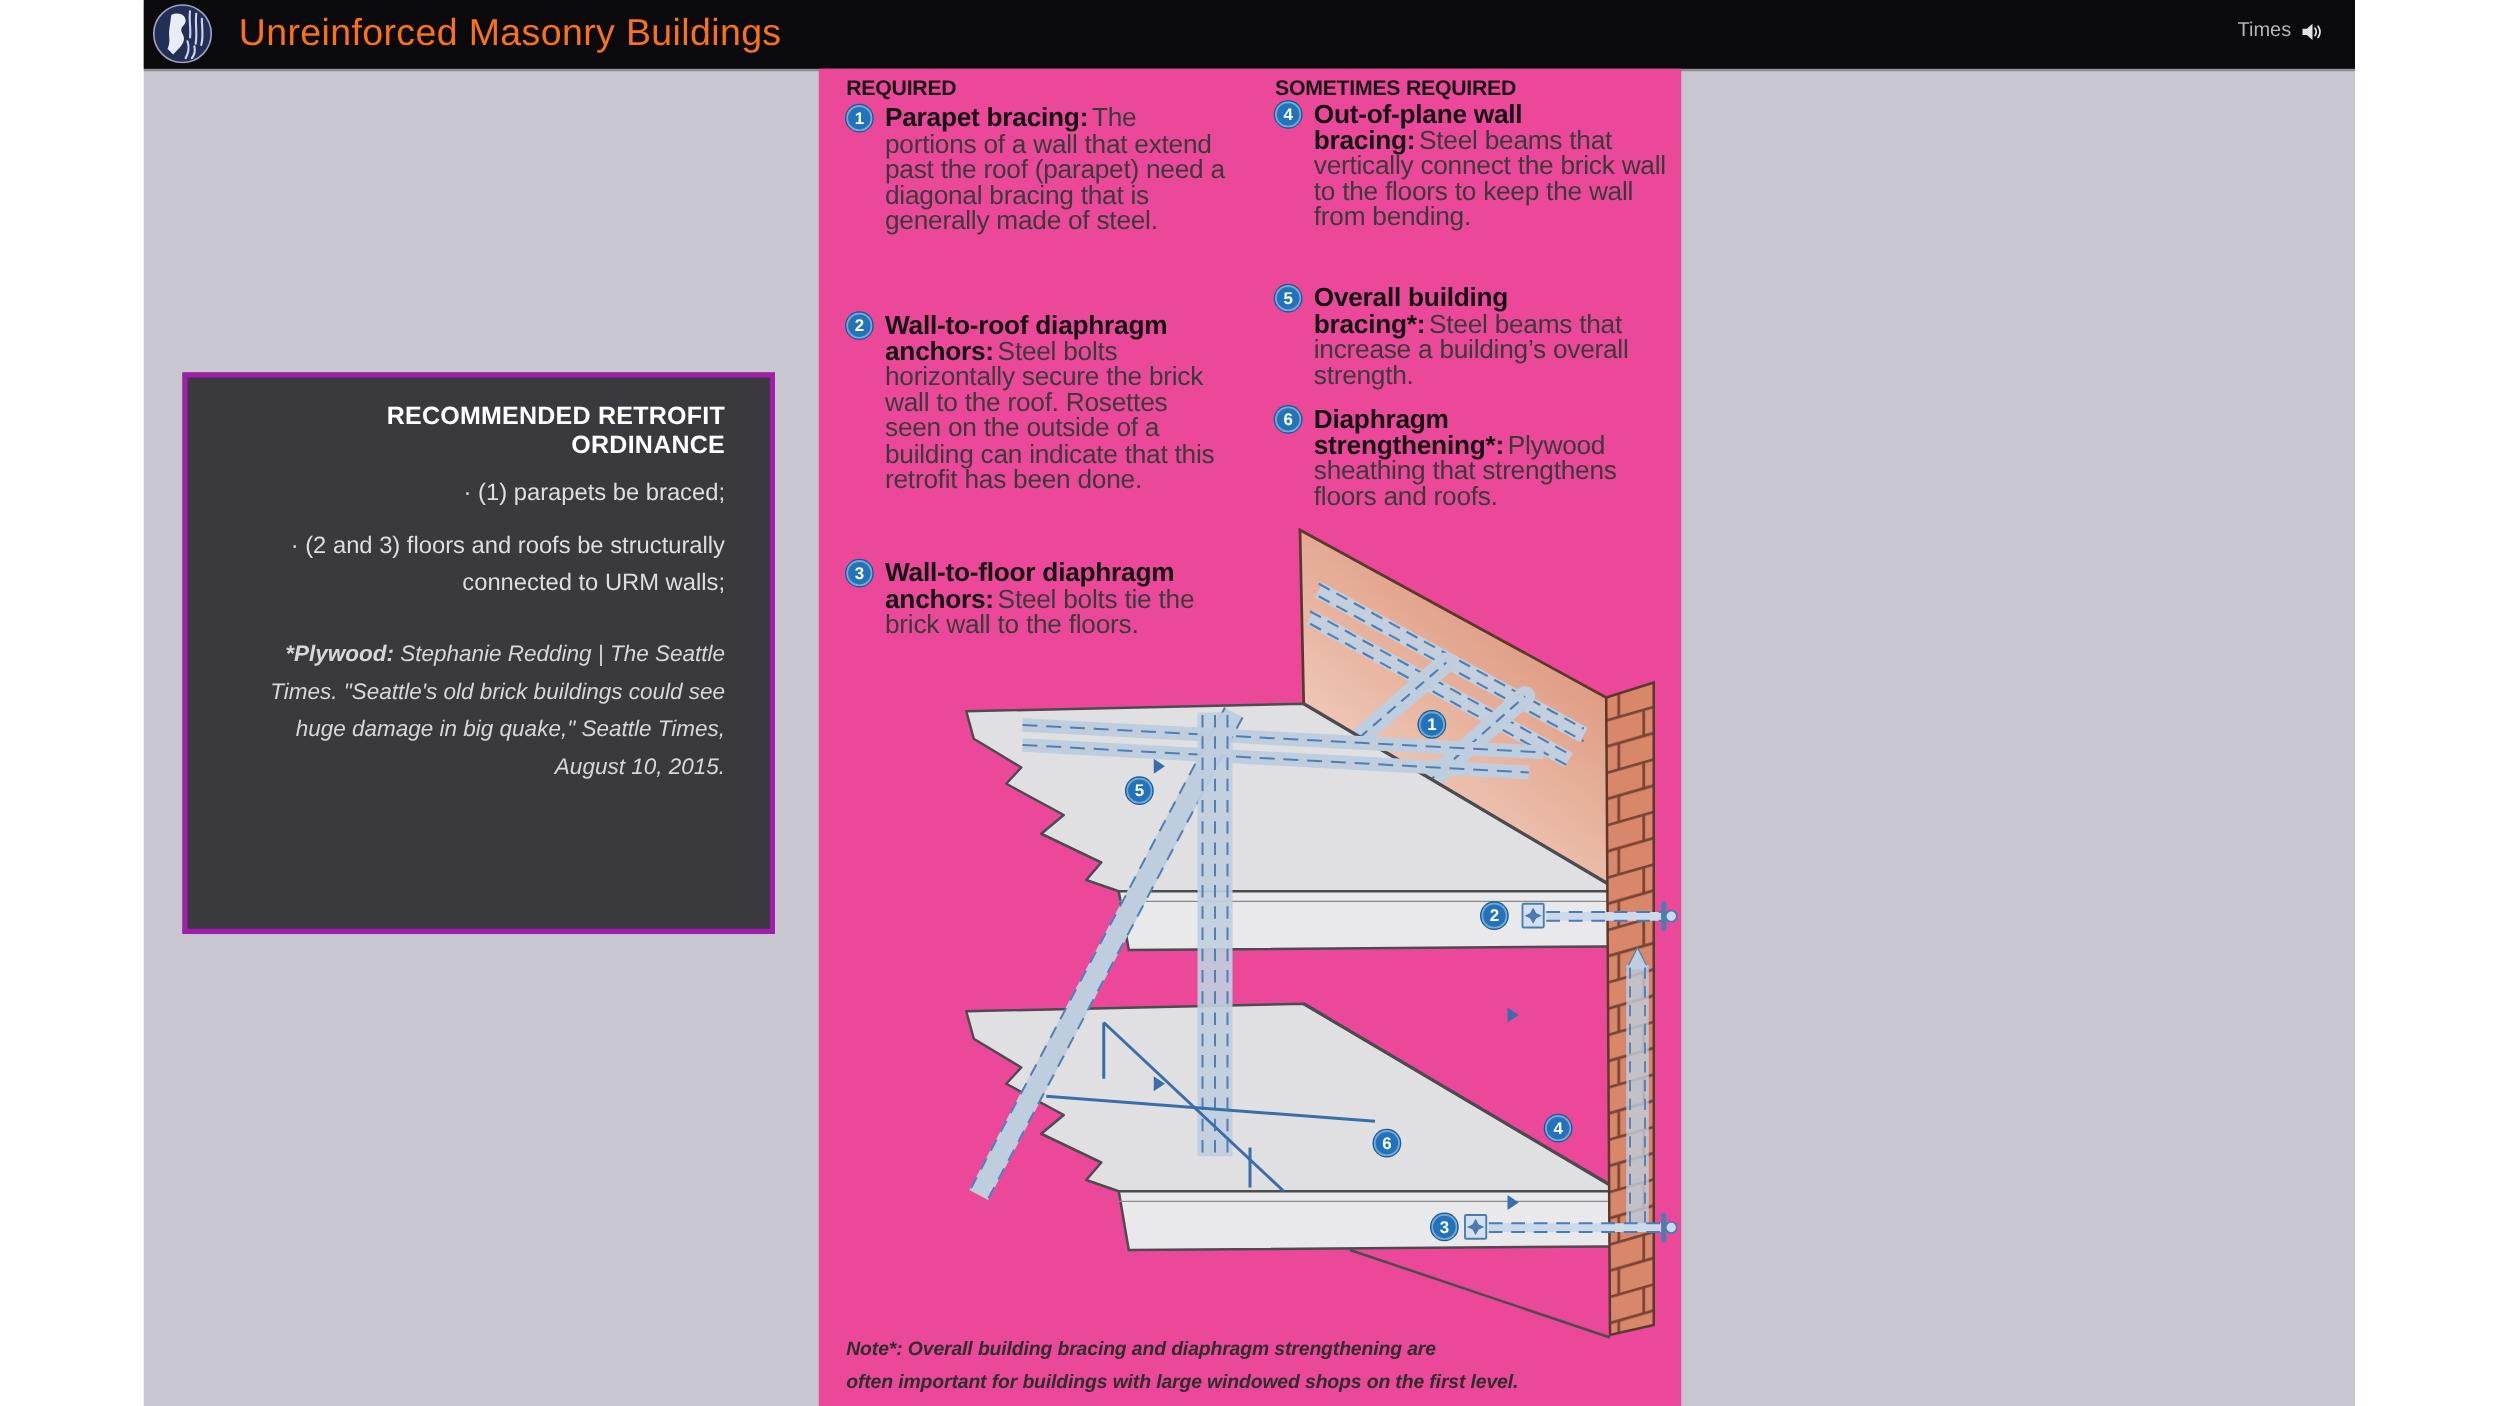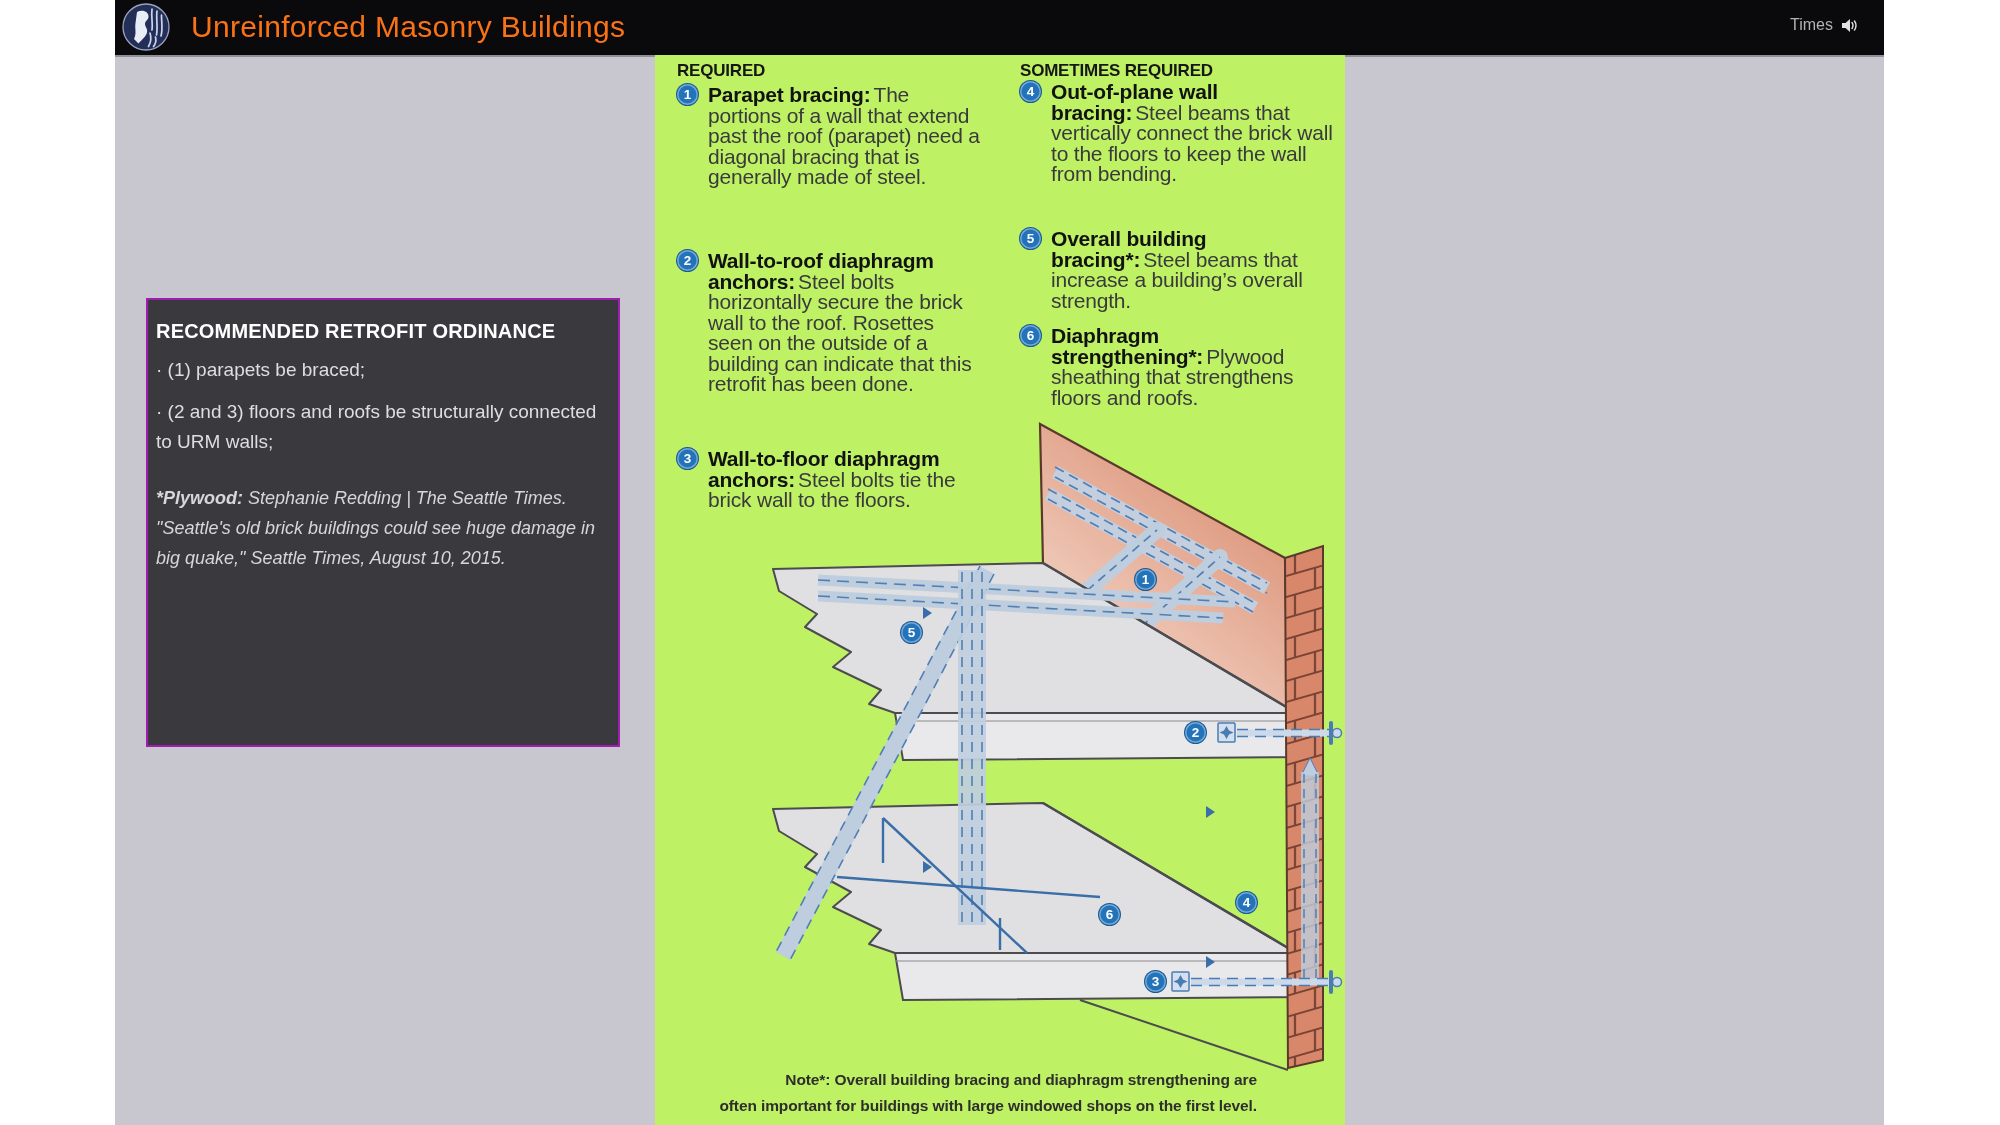--- a/index.html
+++ b/index.html
@@ -22,60 +22,59 @@
     position:absolute;left:76px;top:10px;font-size:30px;font-weight:300;
     color:#f97316;letter-spacing:.3px;white-space:nowrap;
   }
   .nav-right{
     position:absolute;right:26px;top:16px;display:flex;align-items:center;gap:8px;
   }
   .nav-right .nav-label{font-size:16px;color:#b3b3b6;}
   
   .info-box{
     position:absolute;left:31px;top:298px;width:474px;height:449px;
-    background:#3a393d;color:#e3e3e5;padding:20px 8px;box-sizing:border-box;
-    overflow:hidden;border:2px solid #a21caf;
+    background:#3a393d;color:#e3e3e5;padding:20px 36px;box-sizing:border-box;
+    overflow:hidden;border:4px solid #a21caf;text-align:right;
   }
   .info-box h2{
     margin:0;font-size:20px;font-weight:700;color:#ffffff;letter-spacing:.2px;
   }
   .info-box p.bullet{
     margin:12px 0 0 0;font-size:19px;line-height:30px;color:#dededf;font-weight:400;
   }
   .info-box p.credit{
     margin:26px 0 0 0;font-size:18px;line-height:30px;font-style:italic;color:#d7d7d9;
   }
   .info-box p.credit b{font-weight:700;}
   
   .panel{
     position:absolute;left:540px;top:55px;width:690px;height:1070px;
-    background:#bef264;color:#2d2d2f;
+    background:#ec4899;color:#2d2d2f;
   }
   .col-head{
     position:absolute;font-size:17px;font-weight:800;color:#161616;
     letter-spacing:-0.2px;white-space:nowrap;
   }
   .d-item{position:absolute;display:flex;gap:10px;}
   .d-item .num,
   .callout{
     flex:0 0 auto;width:21px;height:21px;border-radius:50%;
     background:#2273ba;color:#fff;font-size:13.5px;font-weight:700;
     line-height:21px;text-align:center;
     box-shadow:inset 0 0 0 1.5px rgba(255,255,255,.38),0 0 0 1px #195a94;
   }
   .d-item .itxt{
     margin:1px 0 0 0;font-size:21px;line-height:20.5px;letter-spacing:-0.2px;
     color:#3a3a3c;font-weight:400;
   }
   .d-item .itxt b{color:#121212;font-weight:800;margin-right:3px;}
   .note{
     position:absolute;left:22px;top:1012px;width:580px;
-    font-size:15.5px;line-height:26px;font-weight:700;color:#2e2e2e;
+    font-size:15.5px;line-height:26px;font-style:italic;font-weight:700;color:#2e2e2e;
     letter-spacing:-0.1px;
-    text-align:right;
   }
   .callout{position:absolute;}
 </style>
 </head>
 <body>
 
 <div class="wrapper">
 
   <div class="header">
     <svg class="logo" viewBox="0 0 48 48">

